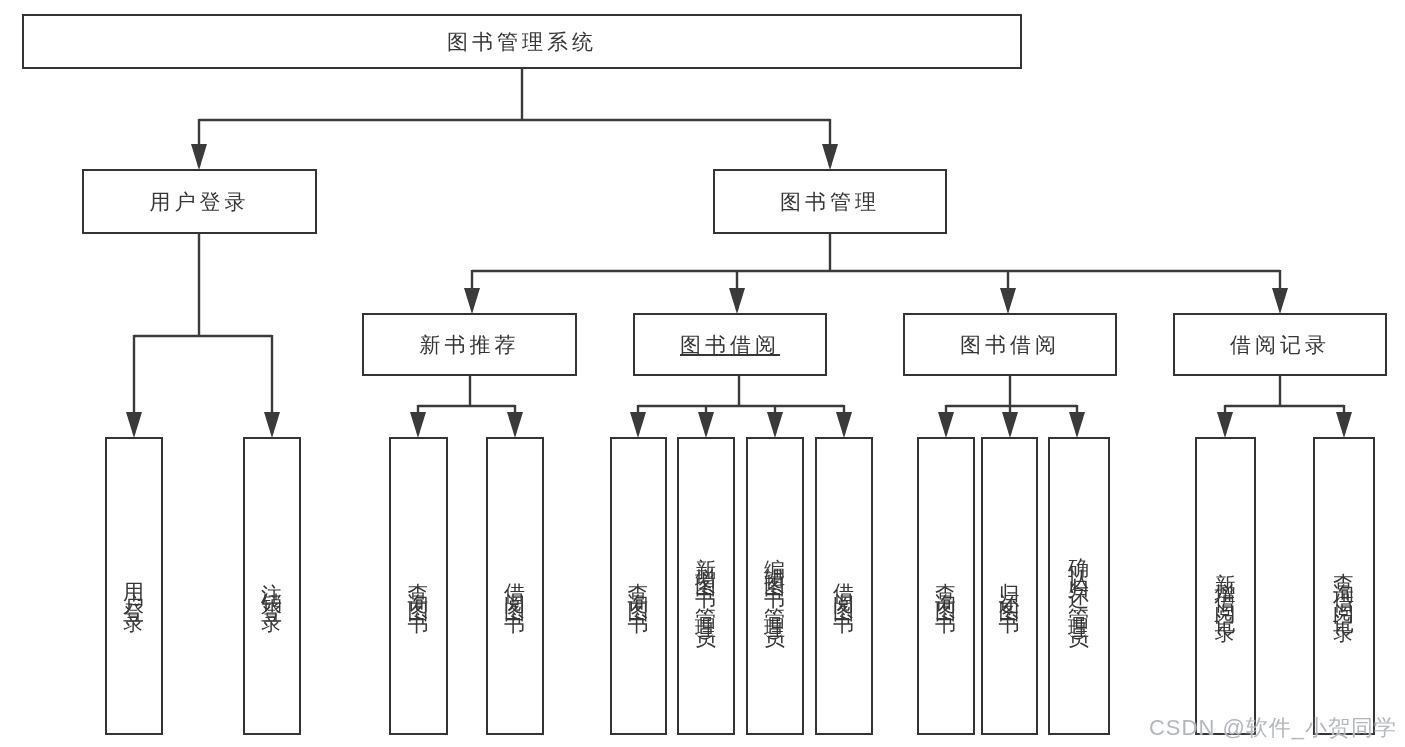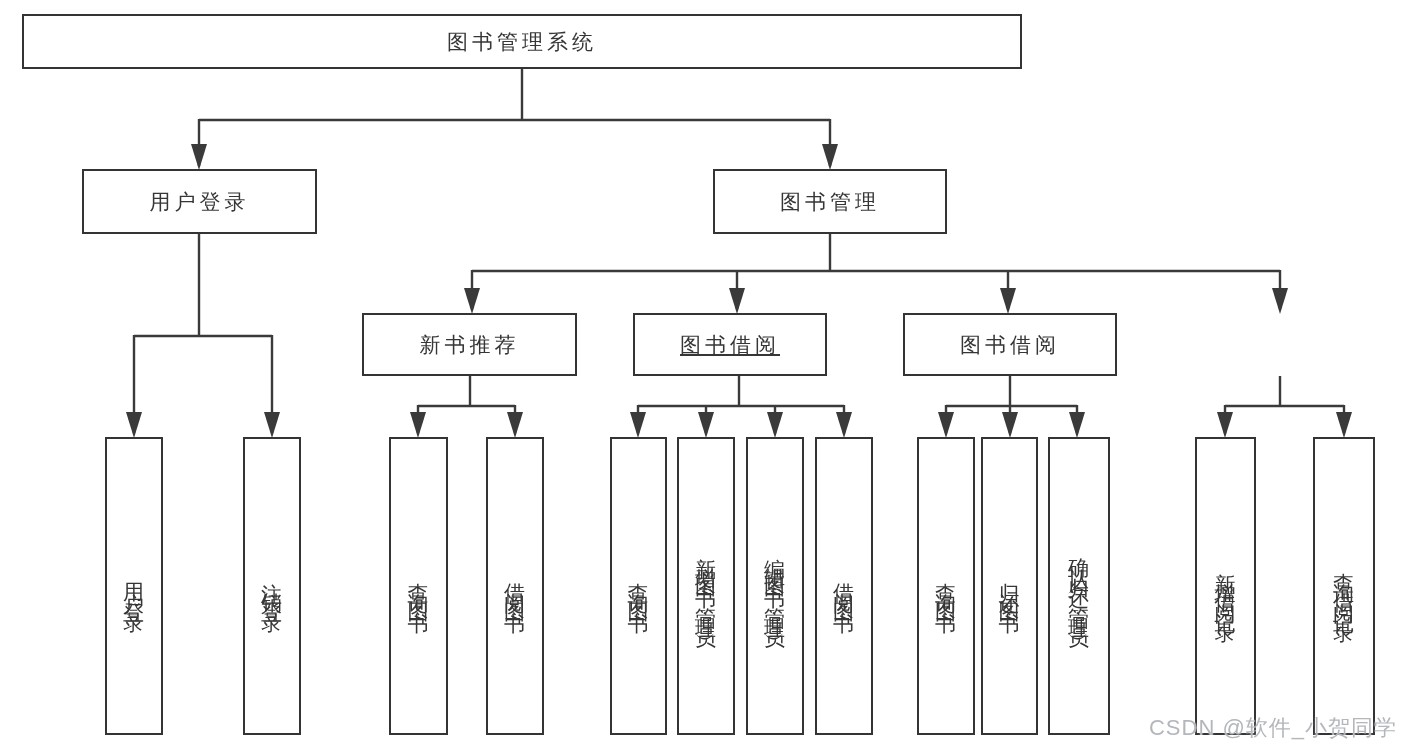--- a/index.html
+++ b/index.html
@@ -92,20 +92,21 @@
   </svg>
 
   <div class="node h" style="left:22px;top:14px;width:1000px;height:55px;font-family:Liberation Serif, serif;">图书管理系统</div>
 
   <div class="node h" style="left:82px;top:169px;width:235px;height:65px;">用户登录</div>
   <div class="node h" style="left:362px;top:313px;width:215px;height:63px;">新书推荐</div>
 
   <div class="node h" style="left:713px;top:169px;width:234px;height:65px;">图书管理</div>
   <div class="node h" style="left:633px;top:313px;width:194px;height:63px;text-decoration:underline;">图书借阅</div>
   <div class="node h" style="left:903px;top:313px;width:214px;height:63px;">图书借阅</div>
+  <div class="node h" style="left:1173px;top:313px;width:214px;height:63px;">借阅记录</div>
 
   <div class="node v" style="left:105px;top:437px;width:58px;height:298px;">
     <span class="vt">用户登录</span>
   </div>
   <div class="node v" style="left:243px;top:437px;width:58px;height:298px;">
     <span class="vt">注销登录</span>
   </div>
 
   <div class="node v" style="left:389px;top:437px;width:59px;height:298px;">
     <span class="vt">查询图书</span>

